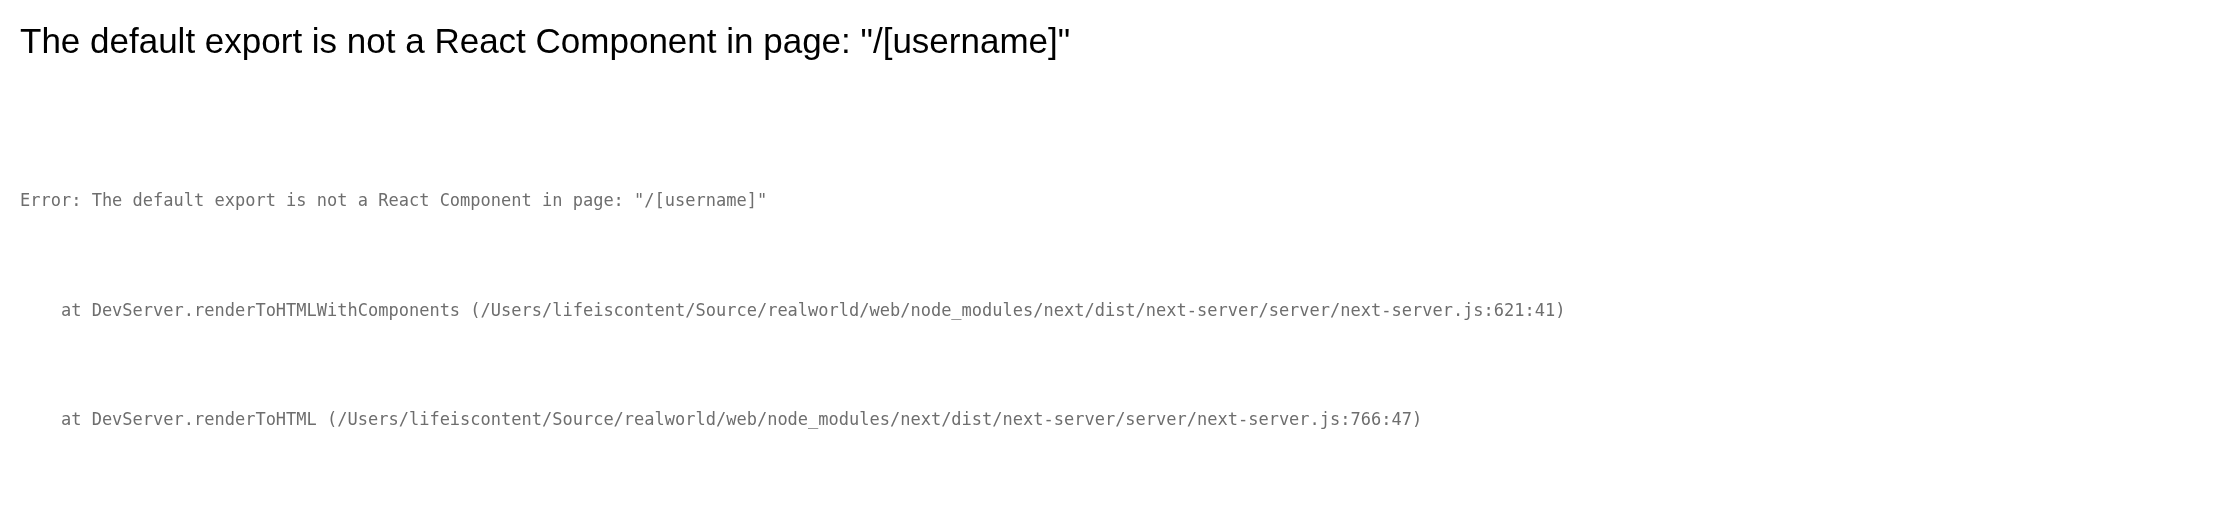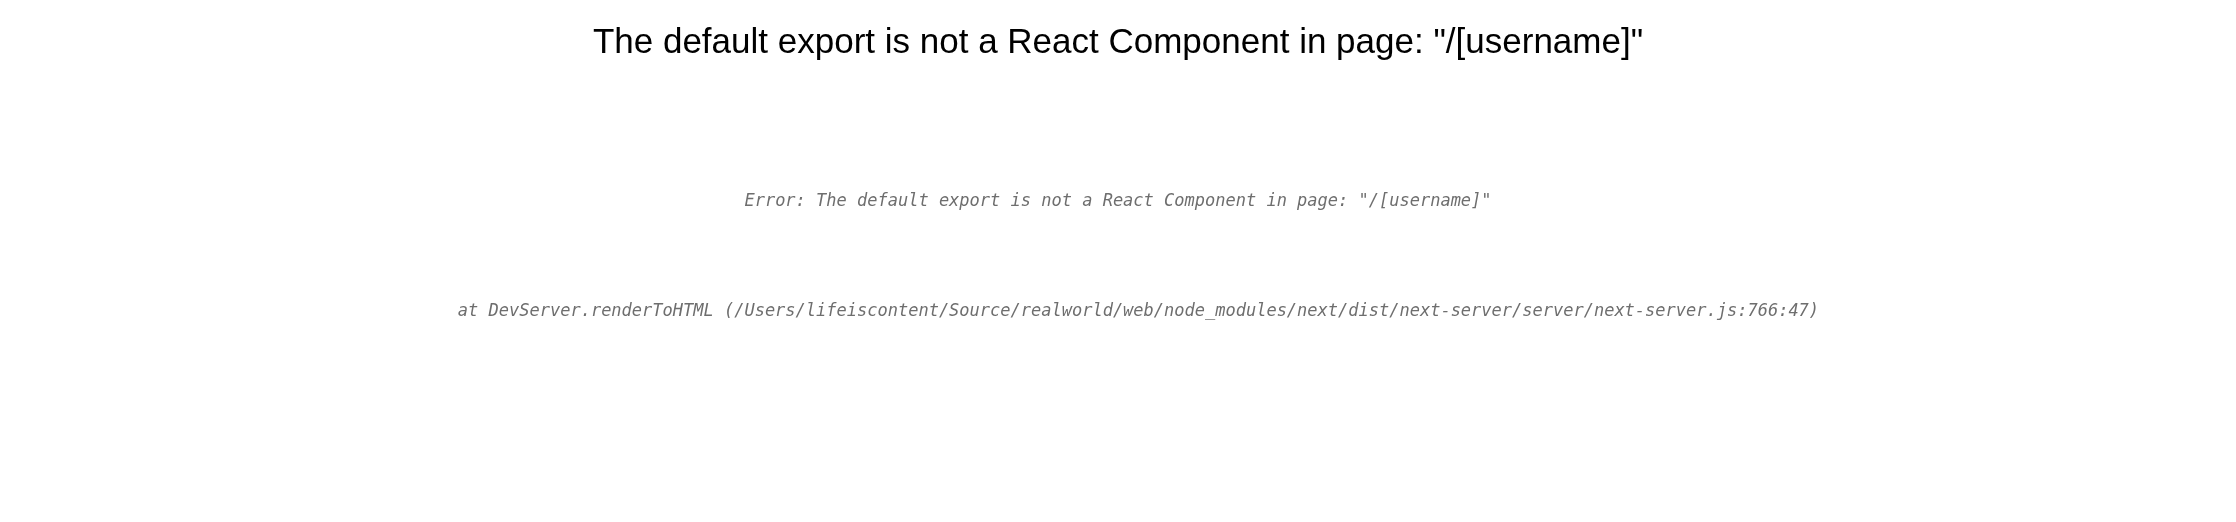--- a/index.html
+++ b/index.html
@@ -8,55 +8,54 @@
     background: #ffffff;
     width: 2236px;
     height: 522px;
     overflow: hidden;
   }
   .error-page {
     box-sizing: border-box;
     padding: 16px 20px;
     width: 100%;
     height: 100%;
-    text-align: center;
   }
   .error-title {
     margin: 4px 0 0 0;
     font-family: "Liberation Sans", sans-serif;
     font-weight: 400;
     font-size: 35px;
     line-height: 1.2;
     color: #000000;
     white-space: pre;
   }
   .stack-trace {
     margin-top: 47px;
     font-family: "DejaVu Sans Mono", "Liberation Mono", monospace;
     font-size: 17px;
     line-height: 36.5px;
     color: #6e6e6e;
     white-space: pre;
   }
   .stack-line {
     height: 36.5px;
-    font-style: italic;
   }
   .stack-line.indent {
     padding-left: 4ch;
   }
 </style>
 </head>
 <body>
 
 <main class="error-page">
   <h1 class="error-title">The default export is not a React Component in page: "/[username]"</h1>
 
   <div class="stack-trace">
     <div class="stack-line">Error: The default export is not a React Component in page: "/[username]"</div>
+    <div class="stack-line indent">at DevServer.renderToHTMLWithComponents (/Users/lifeiscontent/Source/realworld/web/node_modules/next/dist/next-server/server/next-server.js:621:41)</div>
     <div class="stack-line indent">at DevServer.renderToHTML (/Users/lifeiscontent/Source/realworld/web/node_modules/next/dist/next-server/server/next-server.js:766:47)</div>
     
     
     
     
     
     
   </div>
 </main>
 

